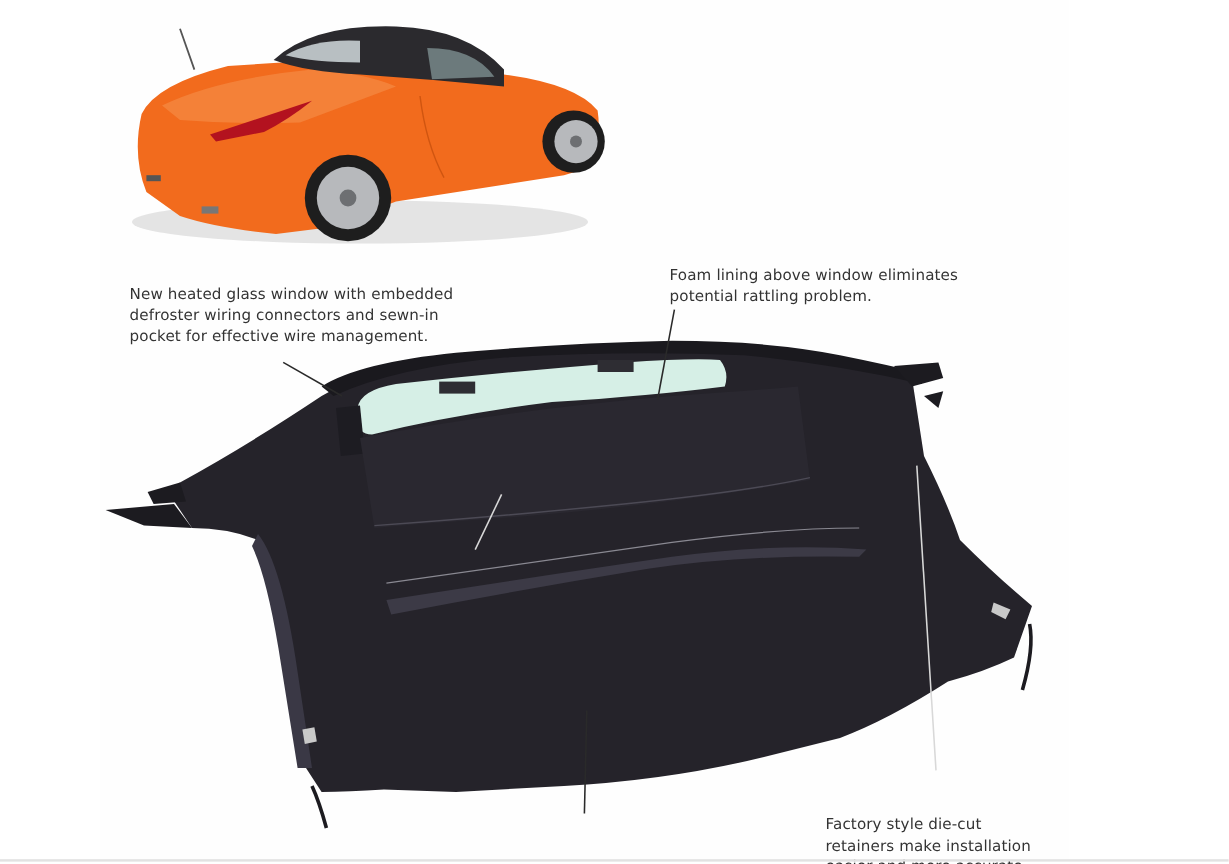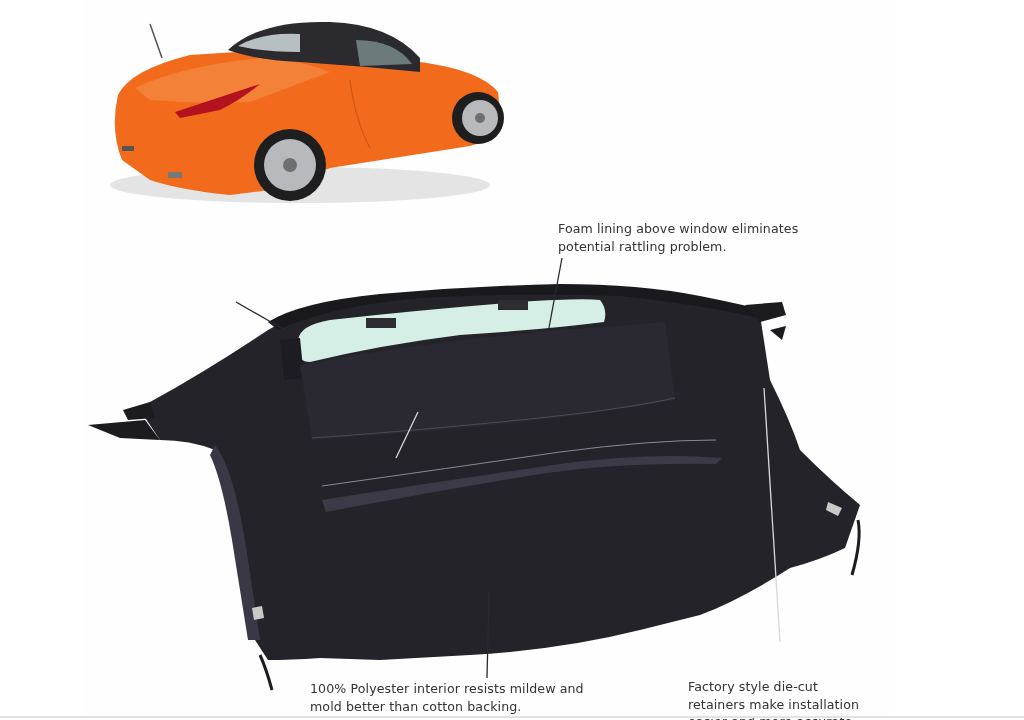--- a/index.html
+++ b/index.html
@@ -87,22 +87,23 @@
       <path d="M858 520 Q862 540 852 575" stroke="#1c1b20" stroke-width="3" fill="none"></path>
     </g>
 
     <line class="callout-line" x1="236" y1="302" x2="285" y2="330"></line>
     <line class="callout-line" x1="562" y1="258" x2="548" y2="333"></line>
     <line class="callout-line light" x1="418" y1="412" x2="396" y2="458"></line>
     <line class="callout-line light" x1="764" y1="388" x2="780" y2="642"></line>
     <line class="callout-line" x1="489" y1="592" x2="487" y2="678"></line>
   </svg>
 
+  <div class="callout" style="left:108px; top:236px;">New heated glass window with embedded
+defroster wiring connectors and sewn-in
+pocket for effective wire management.</div>
   <div class="callout" style="left:558px; top:220px;">Foam lining above window eliminates
 potential rattling problem.</div>
   <div class="callout" style="left:688px; top:678px;">Factory style die-cut
 retainers make installation
 easier and more accurate.</div>
-  <div class="callout" style="left:310px; top:680px;">100% Polyester interior resists mildew and
-mold better than cotton backing.</div>
 
   <div class="bottom-rule"></div>
 </div>
 
 </body></html>

